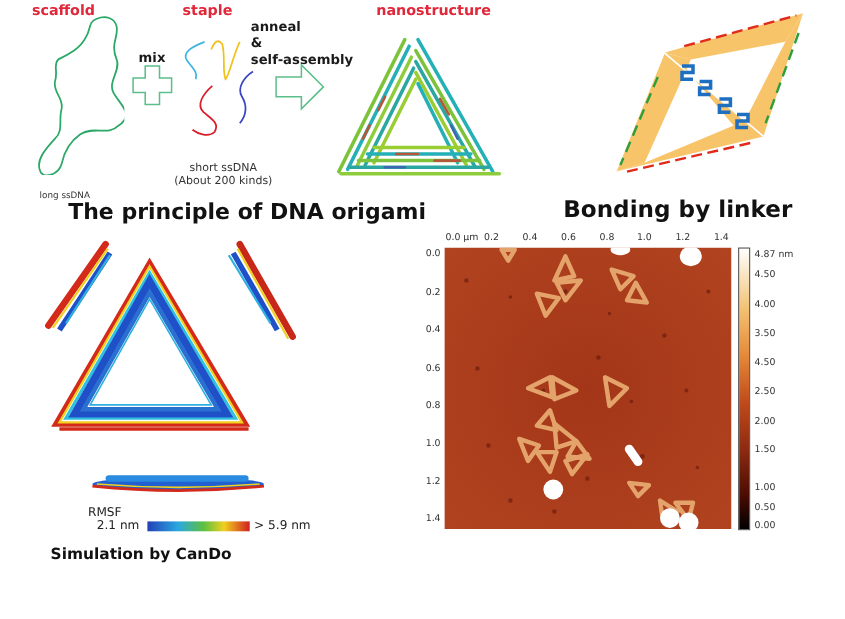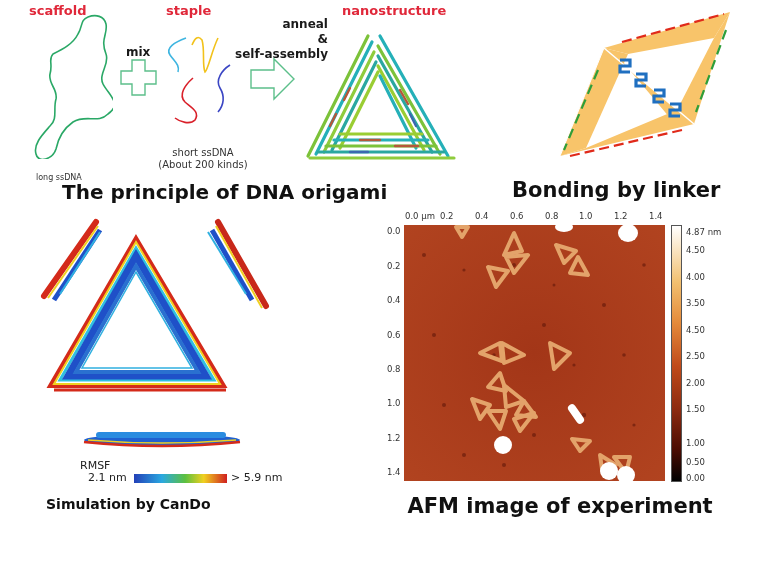--- a/index.html
+++ b/index.html
@@ -1,19 +1,19 @@
 <!DOCTYPE html>
 <html><head>
 <meta charset="utf-8">
 <style>
   html,body{margin:0;padding:0;background:#fff;}
   body{width:768px;height:563px;position:relative;overflow:hidden;font-family:"DejaVu Sans",sans-serif;}
   .abs{position:absolute;}
   .red-label{color:#e0283a;font-weight:bold;font-size:13px;font-family:"DejaVu Sans",sans-serif;}
-  .black-label{color:#1a1a1a;font-weight:bold;font-size:12px;text-align:right;line-height:15px;}
+  .black-label{color:#1a1a1a;font-weight:bold;font-size:12px;text-align:left;line-height:15px;}
   .small-text{color:#333;font-size:10px;text-align:center;line-height:12px;margin-top:13px;}
   .caption{color:#111;font-weight:bold;font-size:20px;font-family:"DejaVu Sans",sans-serif;white-space:nowrap;}
   .tick{font-size:8.5px;color:#333;font-family:"DejaVu Sans",sans-serif;}
   svg{display:block;}
 </style>
 </head>
 <body>
 
 <div>
   <div class="abs red-label" style="left:29px;top:3px;">scaffold</div>
@@ -235,15 +235,14 @@
   <div class="abs tick" style="left:686px;top:298px;">3.50</div>
   <div class="abs tick" style="left:686px;top:325px;">4.50</div>
   <div class="abs tick" style="left:686px;top:351px;">2.50</div>
   <div class="abs tick" style="left:686px;top:378px;">2.00</div>
   <div class="abs tick" style="left:686px;top:404px;">1.50</div>
   <div class="abs tick" style="left:686px;top:438px;">1.00</div>
   <div class="abs tick" style="left:686px;top:457px;">0.50</div>
   <div class="abs tick" style="left:686px;top:473px;">0.00</div>
 
   <div class="abs caption" style="left:395px;top:493px;width:330px;text-align:center;line-height:26px;font-size:21px;">
-    <div>AFM image of experiment</div>
   </div>
 </div>
 
 </body></html>

